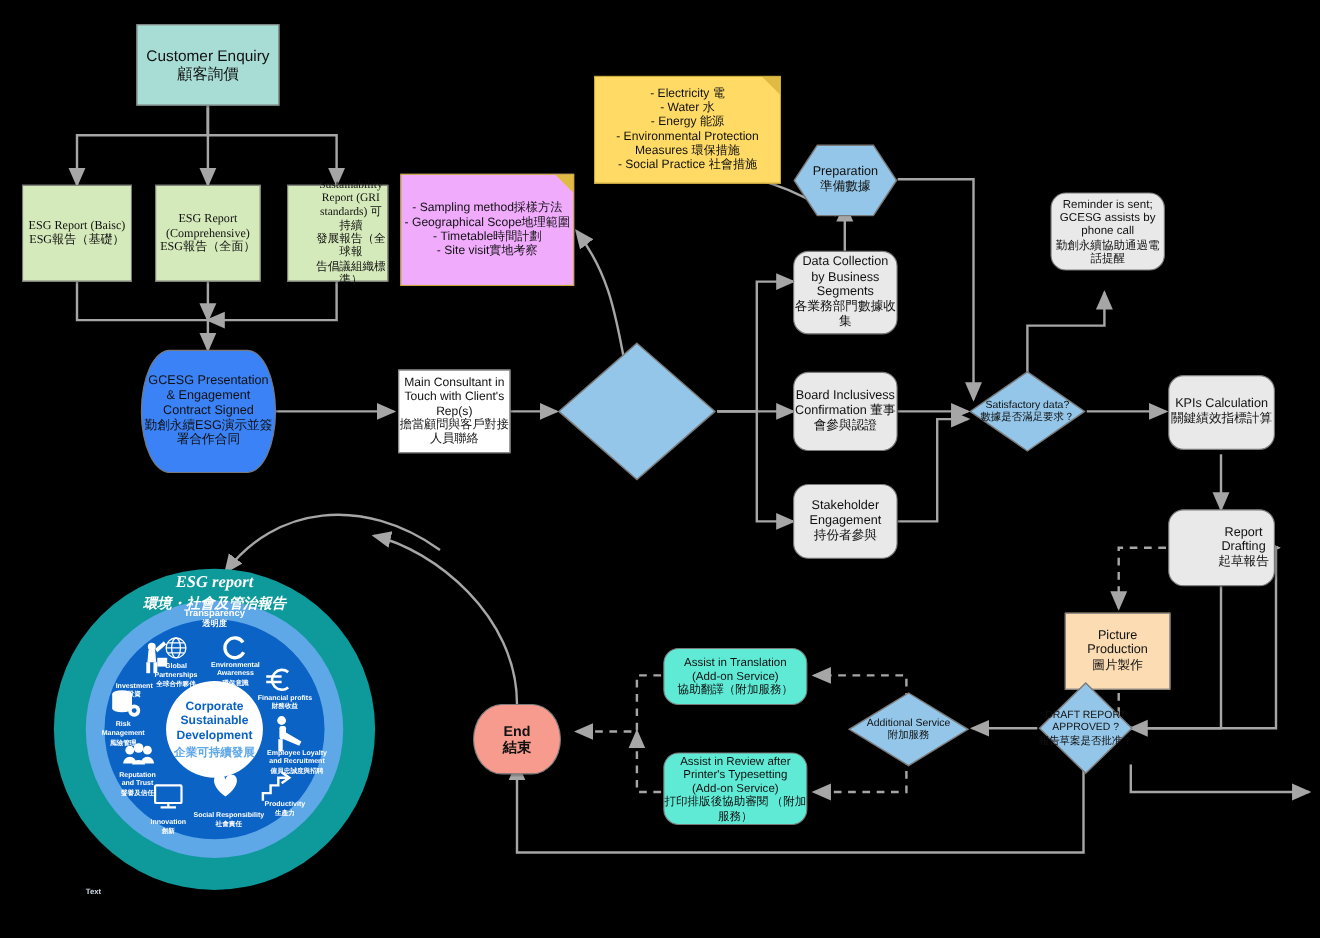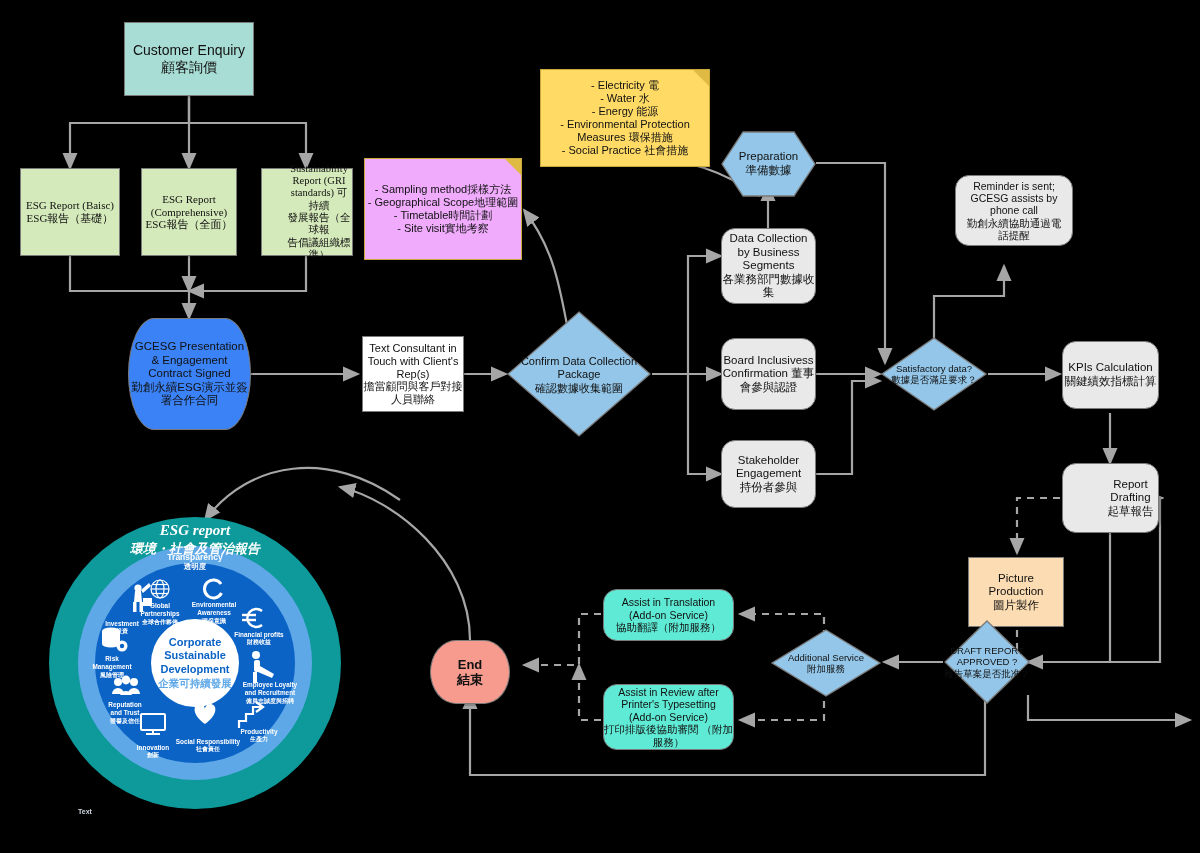--- a/index.html
+++ b/index.html
@@ -254,21 +254,21 @@
 standards) 可持續
 發展報告（全球報
 告倡議組織標準）</div>
 
   <div class="node rect stadium" style="left:128px;top:318px;width:123px;height:112px;background:#3b82f6;font-size:11.5px;">GCESG Presentation
 &amp; Engagement
 Contract Signed
 勤創永續ESG演示並簽
 署合作合同</div>
 
-  <div class="node rect" style="left:362px;top:336px;width:102px;height:76px;background:#ffffff;font-size:11px;">Text Consultant in
+  <div class="node rect" style="left:362px;top:336px;width:102px;height:76px;background:#ffffff;font-size:11px;">Main Consultant in
 Touch with Client's
 Rep(s)
 擔當顧問與客戶對接
 人員聯絡</div>
 
   <div class="node rect note" style="left:364px;top:158px;width:158px;height:102px;background:#f0abfc;font-size:11px;position:absolute;">
     <span>- Sampling method採樣方法
 - Geographical Scope地理範圍
 - Timetable時間計劃
 - Site visit實地考察</span>
@@ -283,23 +283,20 @@
 Measures 環保措施
 - Social Practice  社會措施</span>
     <span class="fold"></span>
   </div>
 
   <div class="dia" style="left:506px;top:310px;width:146px;height:128px;">
     <svg width="146" height="128" viewBox="0 0 146 128">
       <polygon points="73,2 144,64 73,126 2,64" fill="#93c6e8" stroke="#7a7a7a" stroke-width="1.3"></polygon>
     </svg>
   </div>
-  <div class="shp-txt" style="left:499px;top:352px;width:160px;height:46px;font-size:11px;">Confirm Data Collection
-Package
-確認數據收集範圍</div>
 
   <div class="hex" style="left:721px;top:131px;width:95px;height:66px;">
     <svg width="95" height="66" viewBox="0 0 95 66">
       <polygon points="22,1 73,1 94,33 73,65 22,65 1,33" fill="#93c6e8" stroke="#7a7a7a" stroke-width="1.3"></polygon>
     </svg>
   </div>
   <div class="shp-txt" style="left:721px;top:145px;width:95px;height:38px;font-size:11.5px;">Preparation
 準備數據</div>
 
   <div class="node rect rounded" style="left:721px;top:228px;width:95px;height:76px;background:#e9e9e9;font-size:11.5px;">Data Collection
@@ -317,21 +314,21 @@
 持份者參與</div>
 
   <div class="dia" style="left:880px;top:336px;width:108px;height:76px;">
     <svg width="108" height="76" viewBox="0 0 108 76">
       <polygon points="54,2 106,38 54,74 2,38" fill="#93c6e8" stroke="#7a7a7a" stroke-width="1.3"></polygon>
     </svg>
   </div>
   <div class="shp-txt" style="left:872px;top:357px;width:124px;height:34px;font-size:9.5px;">Satisfactory data?
 數據是否滿足要求？</div>
 
-  <div class="node rect rounded" style="left:955px;top:175px;width:118px;height:71px;background:#e9e9e9;font-size:10.5px;">Reminder is sent;
+  <div class="node rect rounded" style="left:955px;top:175px;width:104px;height:71px;background:#e9e9e9;font-size:10.5px;">Reminder is sent;
 GCESG assists by
 phone call
 勤創永續協助通過電
 話提醒</div>
 
   <div class="node rect rounded" style="left:1062px;top:341px;width:97px;height:68px;background:#e9e9e9;font-size:11.5px;">KPIs Calculation
 關鍵績效指標計算</div>
 
   <div class="node rect rounded" style="left:1062px;top:463px;width:97px;height:70px;background:#e9e9e9;font-size:11.5px;padding-left:40px;">Report Drafting
 起草報告</div>

